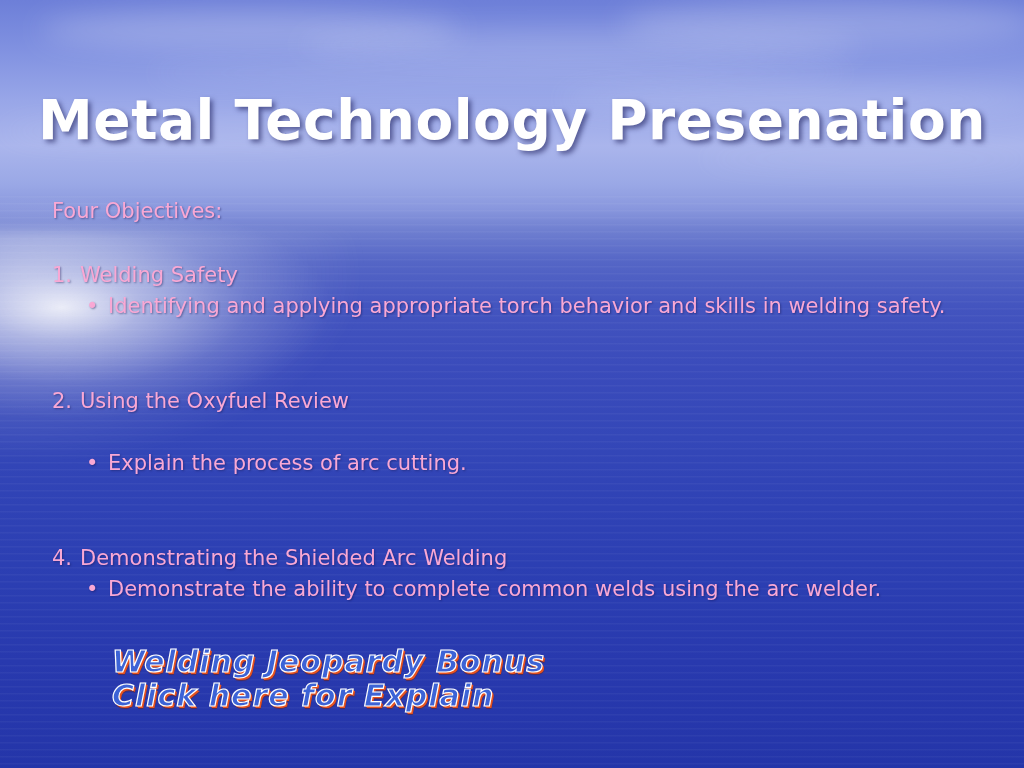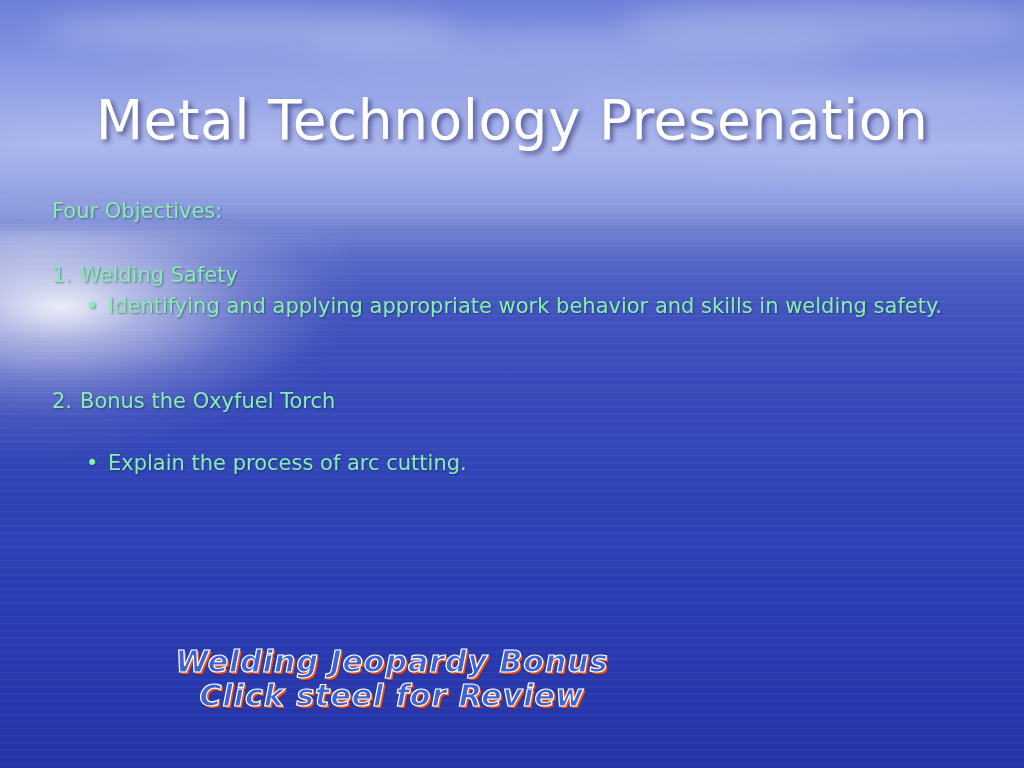--- a/index.html
+++ b/index.html
@@ -88,31 +88,31 @@
     inset: 0;
   }
   .title {
     position: absolute;
     left: 0;
     right: 0;
     top: 88px;
     text-align: center;
     color: #ffffff;
     font-size: 55px;
-    font-weight: normal;
+    font-weight: bold;
     letter-spacing: 0.5px;
     text-shadow: 3px 3px 5px rgba(20,20,80,0.55);
     white-space: nowrap;
   }
   .body {
     position: absolute;
     left: 52px;
     top: 196px;
     right: 30px;
-    color: #86efac;
+    color: #f9a8d4;
     font-size: 21px;
     line-height: 31px;
     text-shadow: 1px 1px 2px rgba(20,20,80,0.45);
   }
   .lead {
     margin: 0 0 3px 0;
   }
   .obj {
     margin: 0;
     padding: 0;
@@ -140,21 +140,21 @@
   .gap {
     display: block;
     height: 31px;
   }
   
   .wordart {
     position: absolute;
     left: 112px;
     top: 645px;
     width: 560px;
-    text-align: center;
+    text-align: left;
     font-family: "DejaVu Sans", sans-serif;
     font-weight: bold;
     font-style: italic;
     font-size: 30px;
     line-height: 34px;
     letter-spacing: 1px;
     color: #3c63d6;
     -webkit-text-stroke: 1.2px #ffffff;
     text-shadow:
       1px 1px 0 #e8531f,
@@ -189,41 +189,49 @@
 
     <div class="body">
 
       <div class="lead">Four Objectives:</div>
 
       <div class="obj">
         <span class="num-line">
           <span class="num">1.</span><span>Welding Safety</span>
         </span>
         <span class="bullet-line">
-          <span class="dot">•</span><span>Identifying and applying appropriate work behavior and skills in welding safety.</span>
+          <span class="dot">•</span><span>Identifying and applying appropriate torch behavior and skills in welding safety.</span>
         </span>
         <span class="gap"></span>
       </div>
 
       <div class="obj">
         <span class="num-line">
-          <span class="num">2.</span><span>Bonus the Oxyfuel Torch</span>
+          <span class="num">2.</span><span>Using the Oxyfuel Review</span>
         </span>
         <span class="gap"></span>
       </div>
 
       <div class="obj">
         <span class="bullet-line">
           <span class="dot">•</span><span>Explain the process of arc cutting.</span>
         </span>
         <span class="gap"></span>
       </div>
 
+      <div class="obj">
+        <span class="num-line">
+          <span class="num">4.</span><span>Demonstrating the Shielded Arc Welding</span>
+        </span>
+        <span class="bullet-line">
+          <span class="dot">•</span><span>Demonstrate the ability to complete common welds using the arc welder.</span>
+        </span>
+      </div>
 
     </div>
 
     <div class="wordart">
       <span>Welding Jeopardy Bonus</span>
-      <span class="line2">Click steel for Review</span>
+      <span class="line2">Click here for Explain</span>
     </div>
 
   </div>
 </div>
 
 </body></html>

